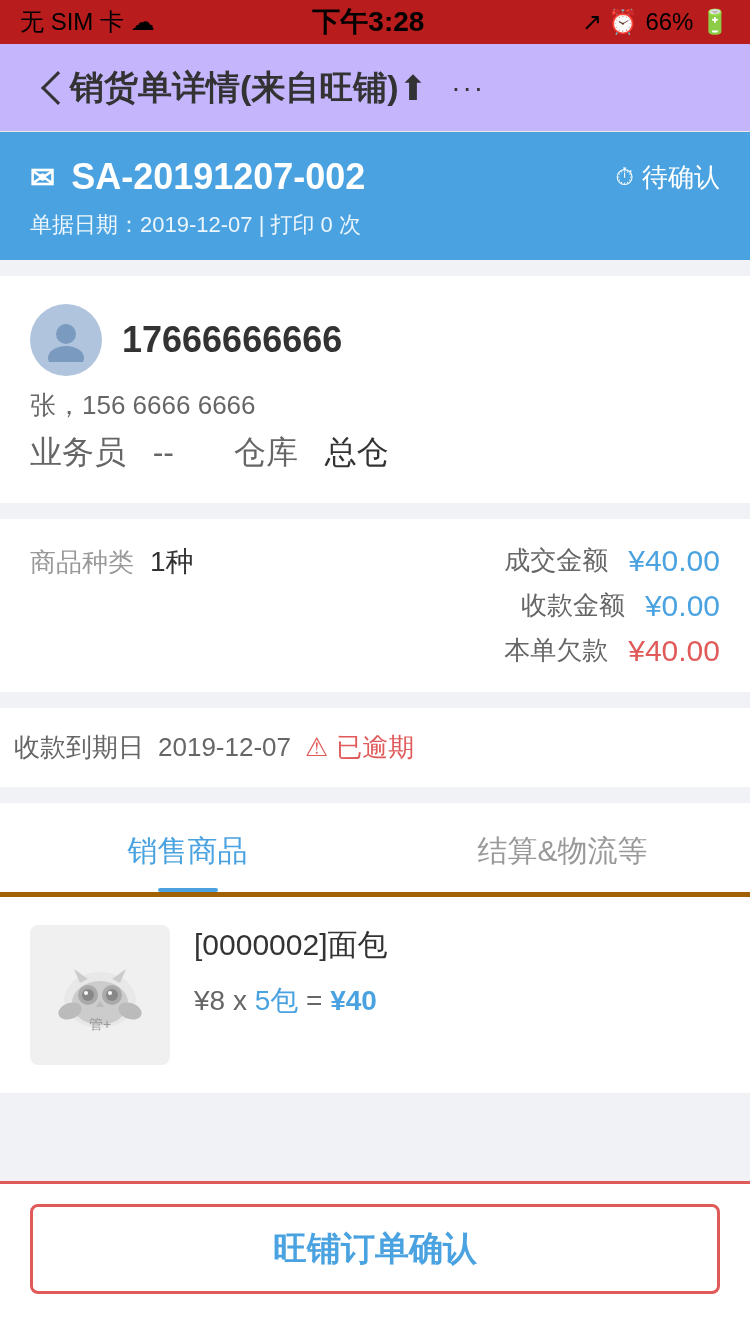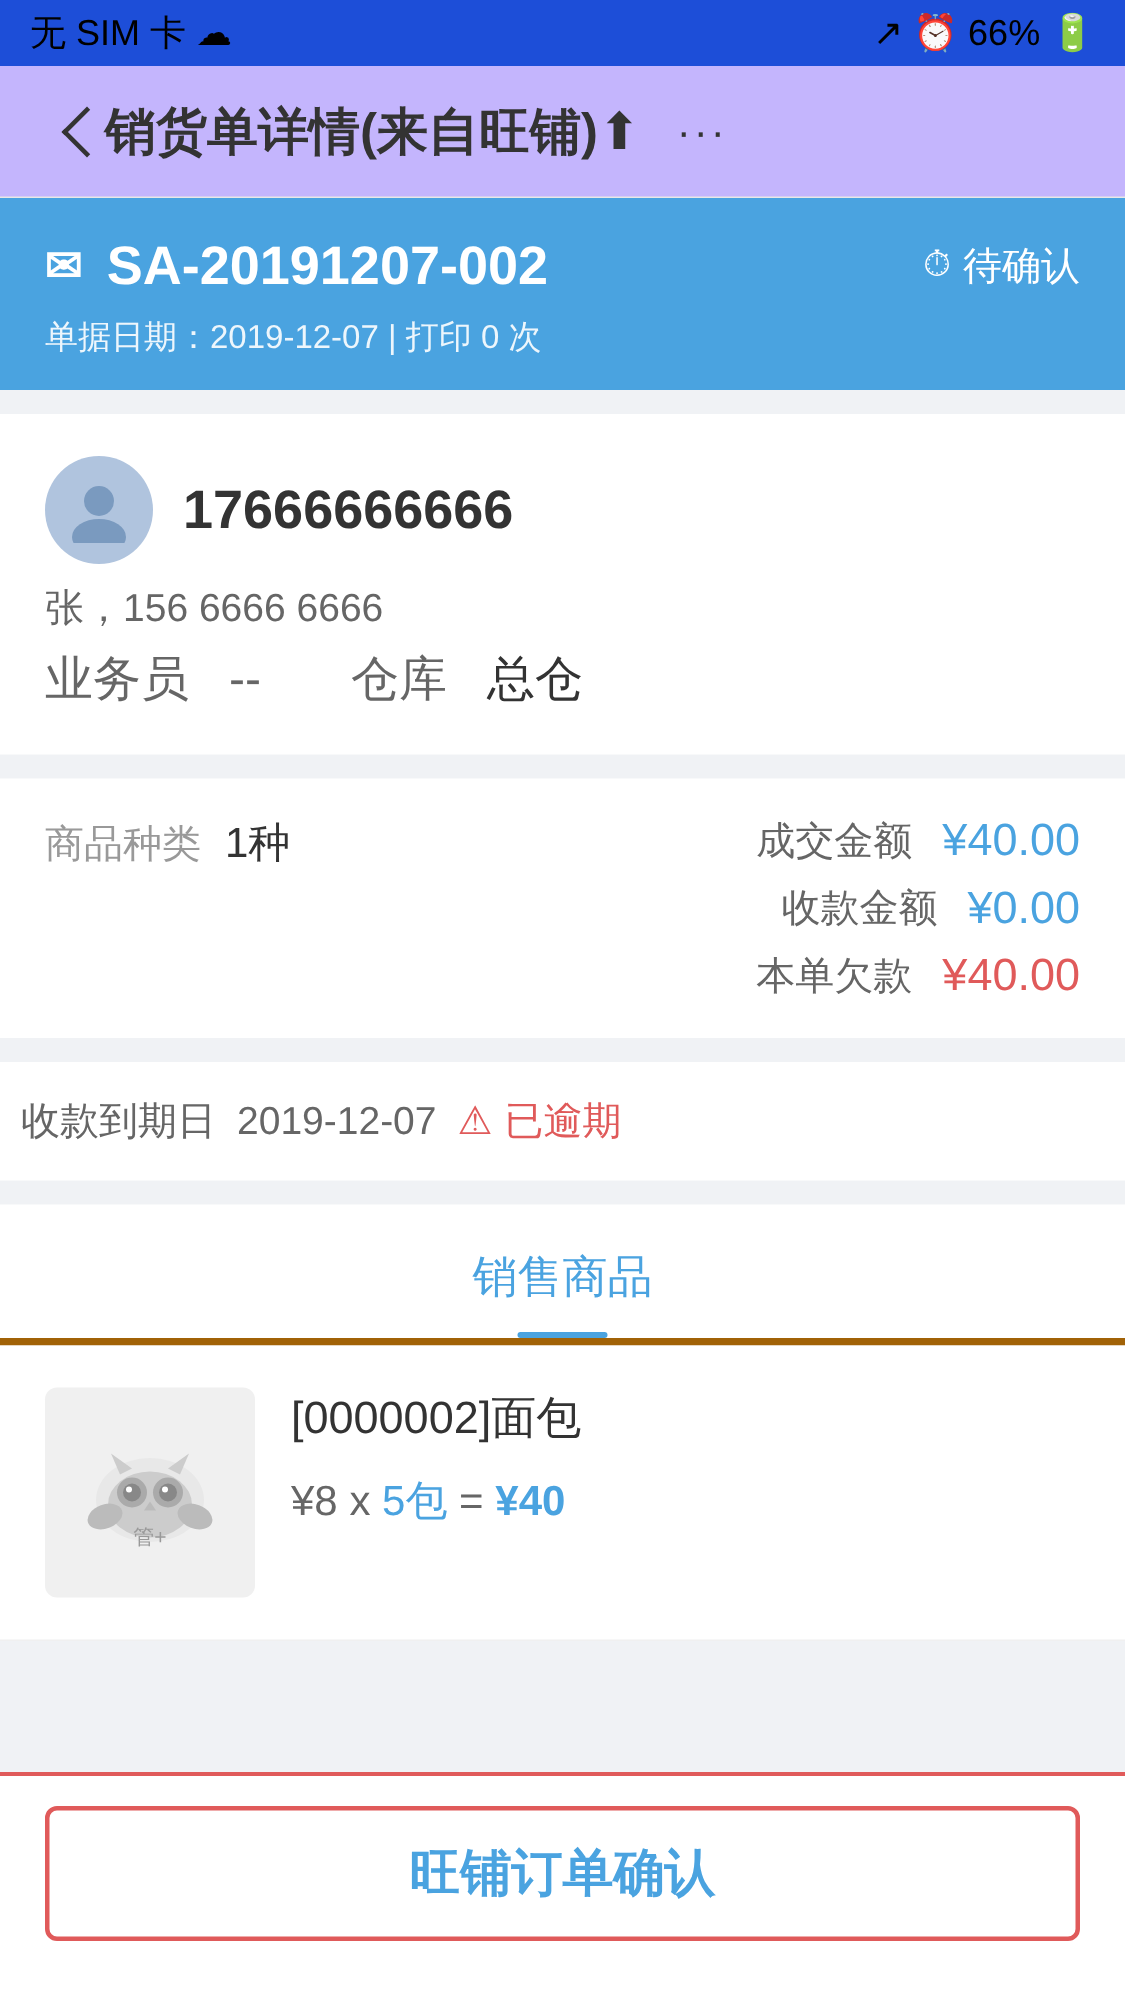--- a/index.html
+++ b/index.html
@@ -9,21 +9,21 @@
       background: #f0f2f5;
       width: 750px;
       min-height: 1334px;
       font-size: 28px;
       color: #333;
       position: relative;
     }
 
     
     .status-bar {
-      background: #1d4ed8;
+      background: #b91c1c;
       height: 44px;
       display: flex;
       align-items: center;
       justify-content: space-between;
       padding: 0 20px;
       font-size: 24px;
       color: #000;
     }
     .status-left { display: flex; align-items: center; gap: 12px; }
     .status-center { font-size: 28px; font-weight: 600; }
@@ -290,20 +290,21 @@
       letter-spacing: 2px;
     }
   </style>
 </head>
 <body>
 
 <div class="status-bar">
   <div class="status-left">
     <span>无 SIM 卡 ☁</span>
   </div>
+  <div class="status-center">下午3:28</div>
   <div class="status-right">
     <span>↗ ⏰ <span>66%</span> 🔋</span>
   </div>
 </div>
 
 <div class="nav-bar">
   <div class="nav-left">
     <button class="icon-back" style="background:none;border-left:3px solid #333;border-bottom:3px solid #333;border-top:none;border-right:none;width:24px;height:24px;transform:rotate(45deg);cursor:pointer;"></button>
   </div>
   <div class="nav-title">销货单详情(来自旺铺)</div>
@@ -379,20 +380,23 @@
   <div class="overdue-badge">
     <span style="font-size:26px;color:#e05a5a;">⚠</span>
     <span>已逾期</span>
   </div>
 </div>
 
 <div class="tabs">
   <div class="tab active">
     <span>销售商品</span>
   </div>
+  <div class="tab">
+    <span>结算&amp;物流等</span>
+  </div>
 </div>
 
 <div class="product-list">
   <div class="product-item">
     <div class="product-thumb">
 
       <svg width="100" height="80" viewBox="0 0 100 80" fill="none">
         <ellipse cx="50" cy="45" rx="36" ry="28" fill="#e8e8e8"></ellipse>
 
         <ellipse cx="50" cy="48" rx="28" ry="22" fill="#ccc"></ellipse>

